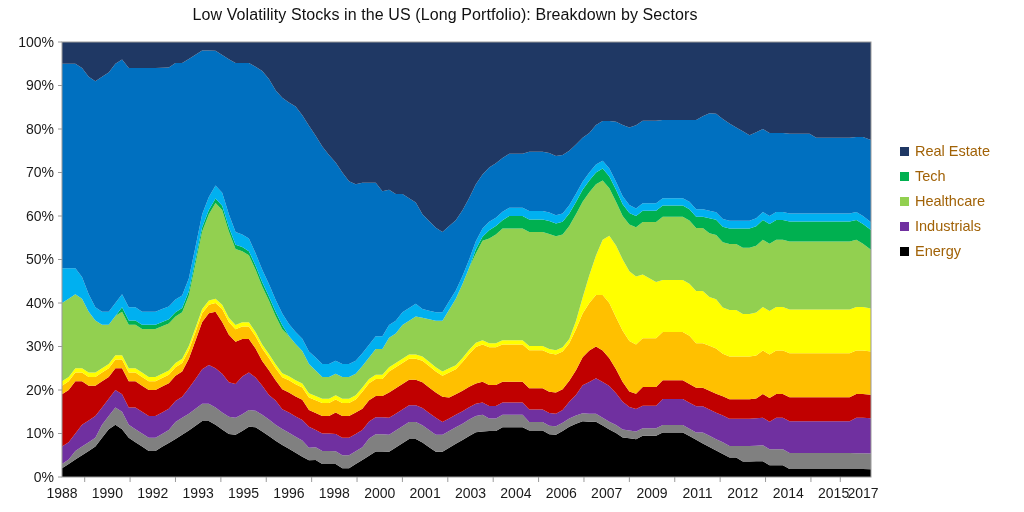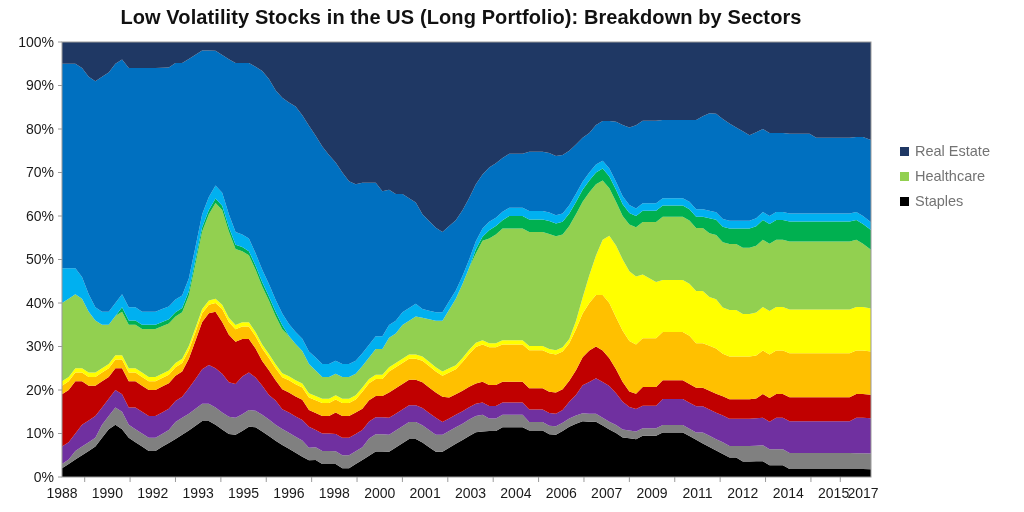--- a/index.html
+++ b/index.html
@@ -7,24 +7,24 @@
     width:1024px;height:512px;
     background:#ffffff;
     font-family:"Liberation Sans", sans-serif;
     color:#000000;
     overflow:hidden;
     position:relative;
   }
   #chart-root{position:absolute;inset:0;}
   .chart-title{
     position:absolute;
-    left:16px;top:6px;width:890px;
+    left:0;top:6px;width:890px;
     text-align:center;
-    font-size:20px;
-    font-weight:700;
+    font-size:16px;
+    font-weight:400;
     color:#111111;
     letter-spacing:.1px;
     white-space:nowrap;
   }
   .plot-wrap{position:absolute;left:0;top:0;width:1024px;height:512px;}
   svg{display:block;}
   .ytick-label{
     font-family:"Liberation Sans", sans-serif;
     font-size:14px;
     fill:#1a1a1a;
@@ -49,21 +49,21 @@
     height:25px;
   }
   .legend-swatch{
     width:9px;height:9px;
     flex:0 0 9px;
     margin-right:6px;
     display:inline-block;
   }
   .legend-label{
     font-size:14.5px;
-    color:#737373;
+    color:#a16207;
     white-space:nowrap;
     line-height:1;
   }
 </style>
 </head>
 <body>
 
 <div id="chart-root">
 
   <div class="chart-title">Low Volatility Stocks in the US (Long Portfolio): Breakdown by Sectors</div>
@@ -151,22 +151,30 @@
         </g>
     </svg>
   </div>
 
   <div class="legend" id="legend">
       <div class="legend-row">
         <span class="legend-swatch" style="background: rgb(31, 56, 100);"></span>
         <span class="legend-label">Real Estate</span>
       </div>
       <div class="legend-row">
+        <span class="legend-swatch" style="background: rgb(0, 176, 80);"></span>
+        <span class="legend-label">Tech</span>
+      </div>
+      <div class="legend-row">
         <span class="legend-swatch" style="background: rgb(146, 208, 80);"></span>
         <span class="legend-label">Healthcare</span>
       </div>
       <div class="legend-row">
+        <span class="legend-swatch" style="background: rgb(112, 48, 160);"></span>
+        <span class="legend-label">Industrials</span>
+      </div>
+      <div class="legend-row">
         <span class="legend-swatch" style="background: rgb(0, 0, 0);"></span>
-        <span class="legend-label">Staples</span>
+        <span class="legend-label">Energy</span>
       </div>
     </div>
 
 </div>
 
 </body></html>

